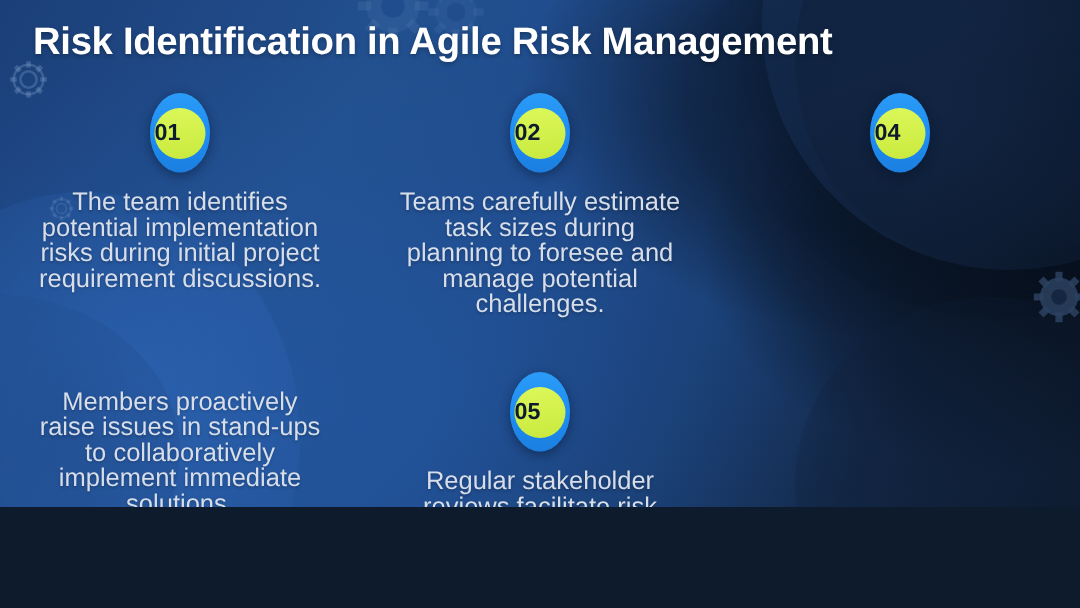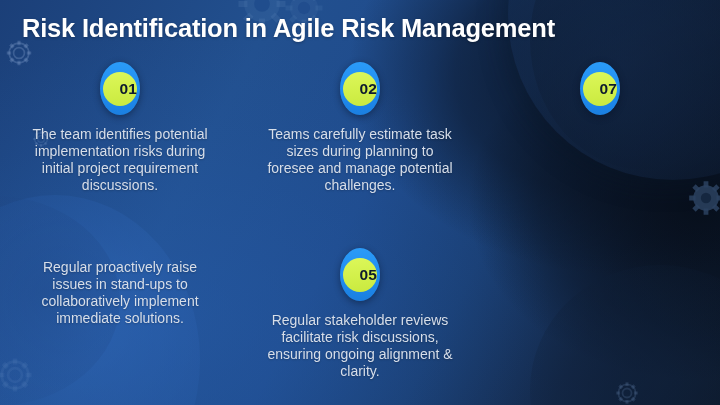--- a/index.html
+++ b/index.html
@@ -7,21 +7,21 @@
 
   html,body{
     width:720px; height:405px;
     overflow:hidden;
     background:#0d1b2c;
     font-family:"Liberation Sans", sans-serif;
   }
 
   .slide{
     position:relative;
-    width:720px; height:405px;
+    width:720px; height:338px;
     overflow:hidden;
     background:
       radial-gradient(ellipse 55% 70% at 88% 18%, rgba(8,16,30,0.92) 0%, rgba(8,16,30,0.55) 45%, rgba(8,16,30,0) 72%),
       radial-gradient(ellipse 40% 55% at 97% 50%, rgba(6,13,24,0.95) 0%, rgba(6,13,24,0.4) 55%, rgba(6,13,24,0) 80%),
       radial-gradient(ellipse 70% 90% at 22% 78%, rgba(38,92,170,0.55) 0%, rgba(38,92,170,0.12) 55%, rgba(38,92,170,0) 78%),
       linear-gradient(118deg, #1b3f78 0%, #22508f 30%, #1f4b8c 50%, #1a3f74 66%, #14294a 82%, #0e1b2e 100%);
   }
 
   
   .deco{ position:absolute; pointer-events:none; }
@@ -110,33 +110,33 @@
     justify-content:center;
     box-shadow:0 2px 7px rgba(6,16,34,0.45);
     flex:none;
   }
   .badge-inner{
     width:34px; height:34px;
     border-radius:50%;
     background:linear-gradient(175deg,#dcf75a 0%,#d2f04a 55%,#c9e93f 100%);
     display:flex;
     align-items:center;
-    justify-content:flex-end;
+    justify-content:flex-start;
   }
   .badge-num{
     font-size:15.5px;
     font-weight:bold;
     color:#0e1b2e;
     letter-spacing:0.1px;
     line-height:1;
   }
 
   .card-text{
     margin-top:11px;
-    font-size:14px;
+    font-size:17px;
     line-height:17px;
     color:#d7dee9;
     text-align:center;
     max-width:190px;
     text-shadow:0 1px 2px rgba(0,0,0,0.22);
   }
 
   
   .grid .card:nth-child(n+4){ padding-top:10px; }
 </style>
@@ -256,27 +256,27 @@
         <div class="badge-inner">
           <span class="badge-num">02</span>
         </div>
       </div>
       <p class="card-text">Teams carefully estimate task sizes during planning to foresee and manage potential challenges.</p>
     </div>
 
     <div class="card">
       <div class="badge">
         <div class="badge-inner">
-          <span class="badge-num">07</span>
-        </div>
-      </div>
-    </div>
-
-    <div class="card">
-      <p class="card-text">Regular proactively raise issues in stand-ups to collaboratively implement immediate solutions.</p>
+          <span class="badge-num">04</span>
+        </div>
+      </div>
+    </div>
+
+    <div class="card">
+      <p class="card-text">Members proactively raise issues in stand-ups to collaboratively implement immediate solutions.</p>
     </div>
 
     <div class="card">
       <div class="badge">
         <div class="badge-inner">
           <span class="badge-num">05</span>
         </div>
       </div>
       <p class="card-text">Regular stakeholder reviews facilitate risk discussions, ensuring ongoing alignment &amp; clarity.</p>
     </div>

